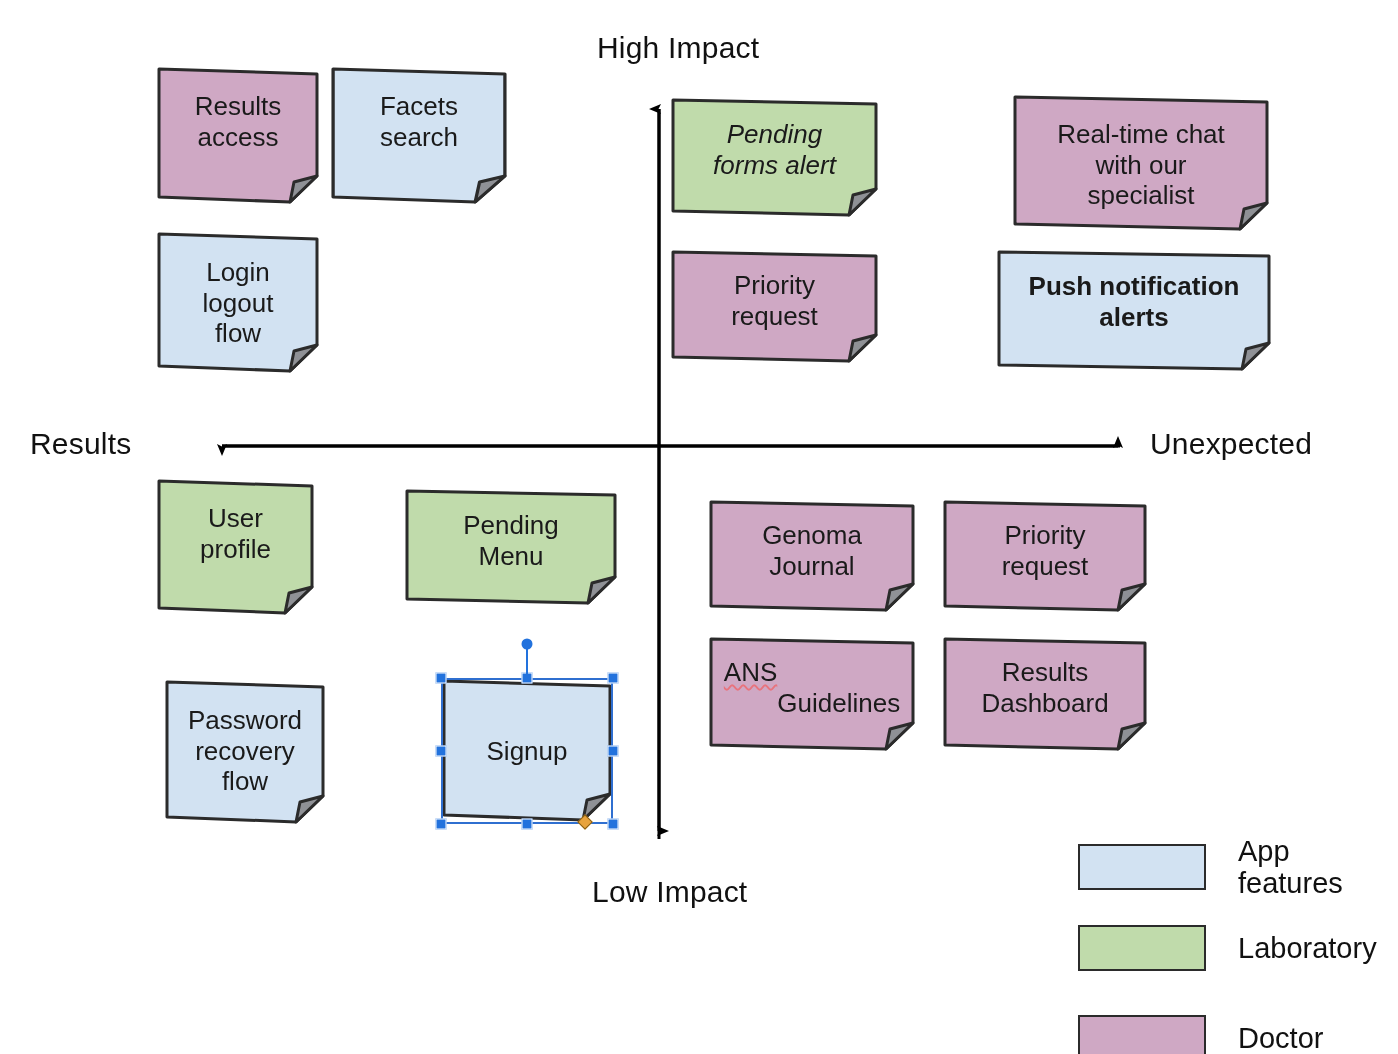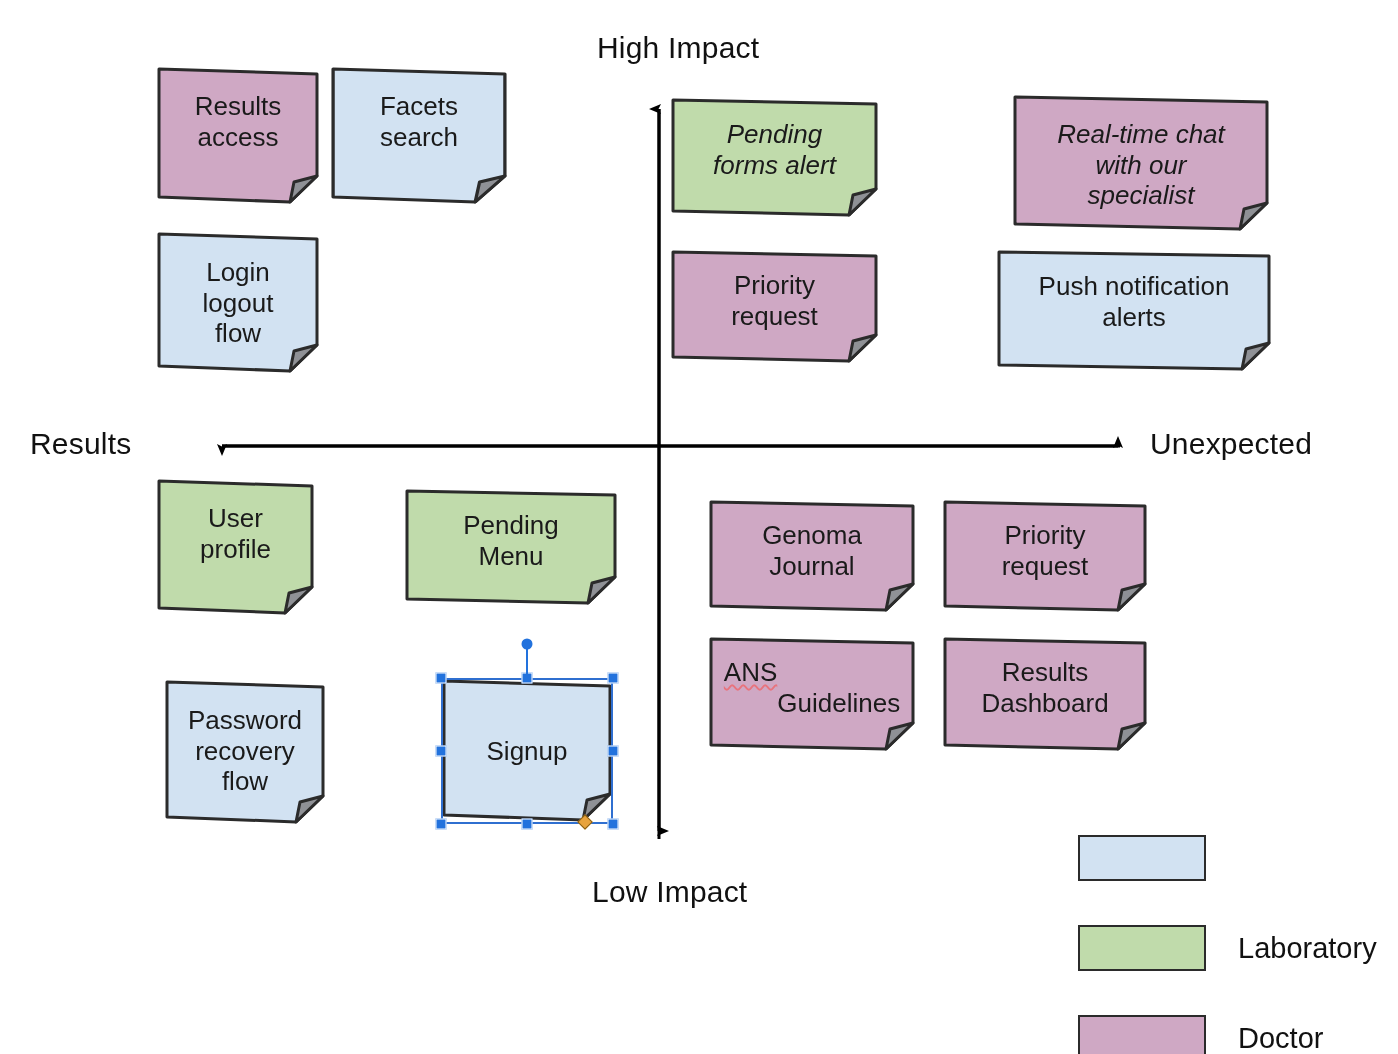--- a/index.html
+++ b/index.html
@@ -226,30 +226,30 @@
           <path d="M 177,110 L 204,84 L 181,90 Z" fill="#8f9196" stroke="#2b2b2b" stroke-width="3" stroke-linejoin="round"></path>
         </svg>
         <div class="note-text" style="padding-top: 19px;">Priority
 request</div>
       </div>
       <div class="note" style="left: 1014px; top: 85px; width: 254px; height: 135px;">
         <svg class="note-svg" viewBox="0 0 254 135" preserveAspectRatio="none">
           <path d="M 1,1 L 253,6 L 253,107 L 226,133 L 1,128 Z" fill="#cfa8c4" stroke="#2b2b2b" stroke-width="3" stroke-linejoin="round"></path>
           <path d="M 226,133 L 253,107 L 230,113 Z" fill="#8f9196" stroke="#2b2b2b" stroke-width="3" stroke-linejoin="round"></path>
         </svg>
-        <div class="note-text" style="padding-top: 23px; font-style: italic;">Real-time chat
+        <div class="note-text" style="padding-top: 23px;">Real-time chat
 with our
 specialist</div>
       </div>
       <div class="note" style="left: 998px; top: 240px; width: 272px; height: 120px;">
         <svg class="note-svg" viewBox="0 0 272 120" preserveAspectRatio="none">
           <path d="M 1,1 L 271,5 L 271,92 L 244,118 L 1,114 Z" fill="#d2e2f2" stroke="#2b2b2b" stroke-width="3" stroke-linejoin="round"></path>
           <path d="M 244,118 L 271,92 L 248,98 Z" fill="#8f9196" stroke="#2b2b2b" stroke-width="3" stroke-linejoin="round"></path>
         </svg>
-        <div class="note-text" style="padding-top: 20px;">Push notification
+        <div class="note-text" style="padding-top: 20px; font-weight: bold;">Push notification
 alerts</div>
       </div>
       <div class="note" style="left: 158px; top: 469px; width: 155px; height: 135px;">
         <svg class="note-svg" viewBox="0 0 155 135" preserveAspectRatio="none">
           <path d="M 1,1 L 154,6 L 154,107 L 127,133 L 1,128 Z" fill="#c0dbab" stroke="#2b2b2b" stroke-width="3" stroke-linejoin="round"></path>
           <path d="M 127,133 L 154,107 L 131,113 Z" fill="#8f9196" stroke="#2b2b2b" stroke-width="3" stroke-linejoin="round"></path>
         </svg>
         <div class="note-text" style="padding-top: 23px;">User
 profile</div>
       </div>
@@ -320,20 +320,22 @@
           <path d="M 174,111 L 201,85 L 178,91 Z" fill="#8f9196" stroke="#2b2b2b" stroke-width="3" stroke-linejoin="round"></path>
         </svg>
         <div class="note-text" style="padding-top: 19px;">Results
 Dashboard</div>
       </div>
     </div>
 
   <div id="legend">
       <div class="legend-row" style="top: 0px; left: 0px;">
         <div class="legend-swatch" style="background: rgb(210, 226, 242);"></div>
+        <div class="legend-label">App
+features</div>
       </div>
       <div class="legend-row" style="top: 90px; left: 0px;">
         <div class="legend-swatch" style="background: rgb(192, 219, 171);"></div>
         <div class="legend-label">Laboratory</div>
       </div>
       <div class="legend-row" style="top: 180px; left: 0px;">
         <div class="legend-swatch" style="background: rgb(207, 168, 196);"></div>
         <div class="legend-label">Doctor</div>
       </div>
     </div>

